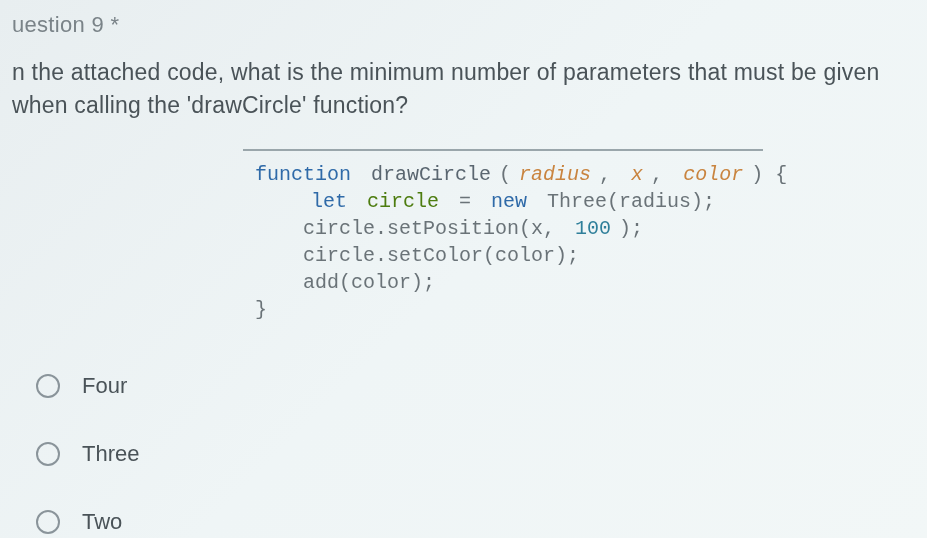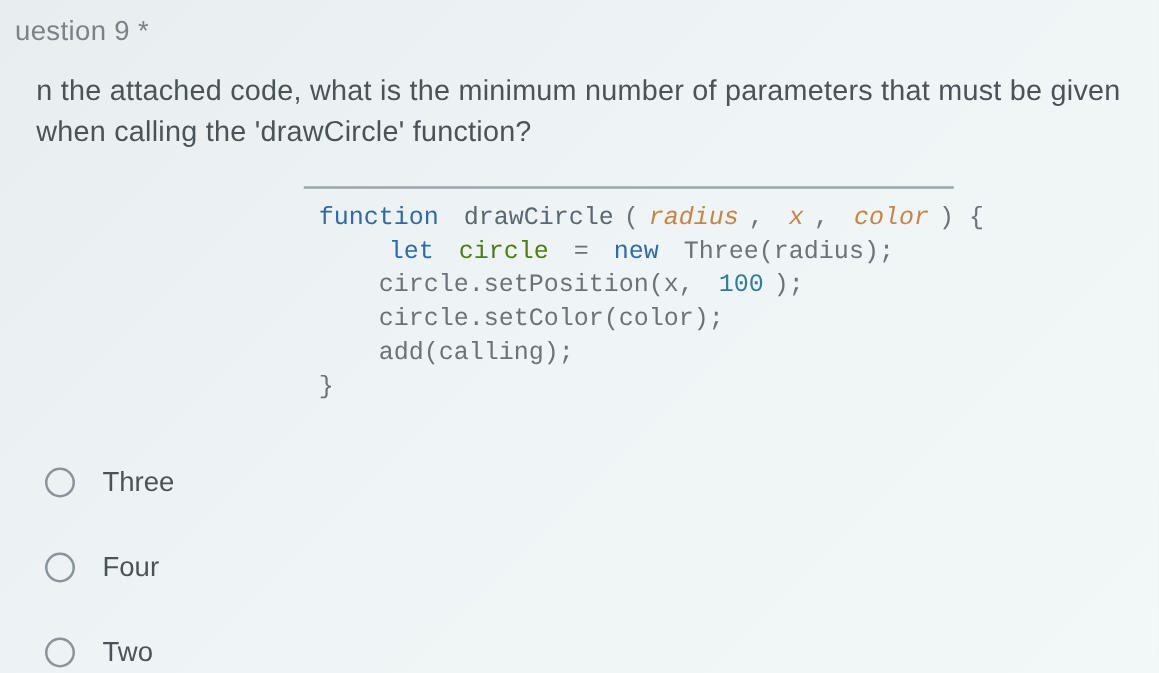--- a/index.html
+++ b/index.html
@@ -21,21 +21,21 @@
       color: #7a8388;
       margin-left: 0;
       margin-bottom: 10px;
       letter-spacing: 0.3px;
     }
     .question-text {
       font-size: 23px;
       line-height: 1.45;
       color: #4a5358;
       margin-bottom: 22px;
-      margin-left: 17px;
+      margin-left: 0;
       letter-spacing: 0.2px;
     }
     .code-block-wrap {
       margin-left: 235px;
       margin-bottom: 30px;
       border-top: 2px solid #9aa6ab;
       padding-top: 6px;
       width: 520px;
     }
     .code-block {
@@ -81,31 +81,31 @@
 
 <div class="page">
   <div class="question-label">uestion 9 *</div>
   <div class="question-text">n the attached code, what is the minimum number of parameters that must be given when calling the 'drawCircle' function?</div>
 
   <div class="code-block-wrap">
     <div class="code-block"><span class="kw">function</span><span class="fn"> drawCircle</span><span class="paren">(</span><span class="param">radius</span><span class="paren">, </span><span class="param">x</span><span class="paren">, </span><span class="param">color</span><span class="paren">) {</span>
 <span>    </span><span class="kw">let</span><span class="var"> circle </span><span class="paren">= </span><span class="kw">new</span><span class="ident"> Three(radius);</span>
 <span class="ident">    circle.setPosition(x, </span><span class="num">100</span><span class="ident">);</span>
 <span class="ident">    circle.setColor(color);</span>
-<span class="ident">    add(calling);</span>
+<span class="ident">    add(color);</span>
 <span class="paren">}</span></div>
   </div>
 
   <div class="options">
     <div class="option">
       <span class="radio"></span>
-      <span class="option-label">Three</span>
+      <span class="option-label">Four</span>
     </div>
     <div class="option">
       <span class="radio"></span>
-      <span class="option-label">Four</span>
+      <span class="option-label">Three</span>
     </div>
     <div class="option">
       <span class="radio"></span>
       <span class="option-label">Two</span>
     </div>
   </div>
 </div>
 
 </body></html>

